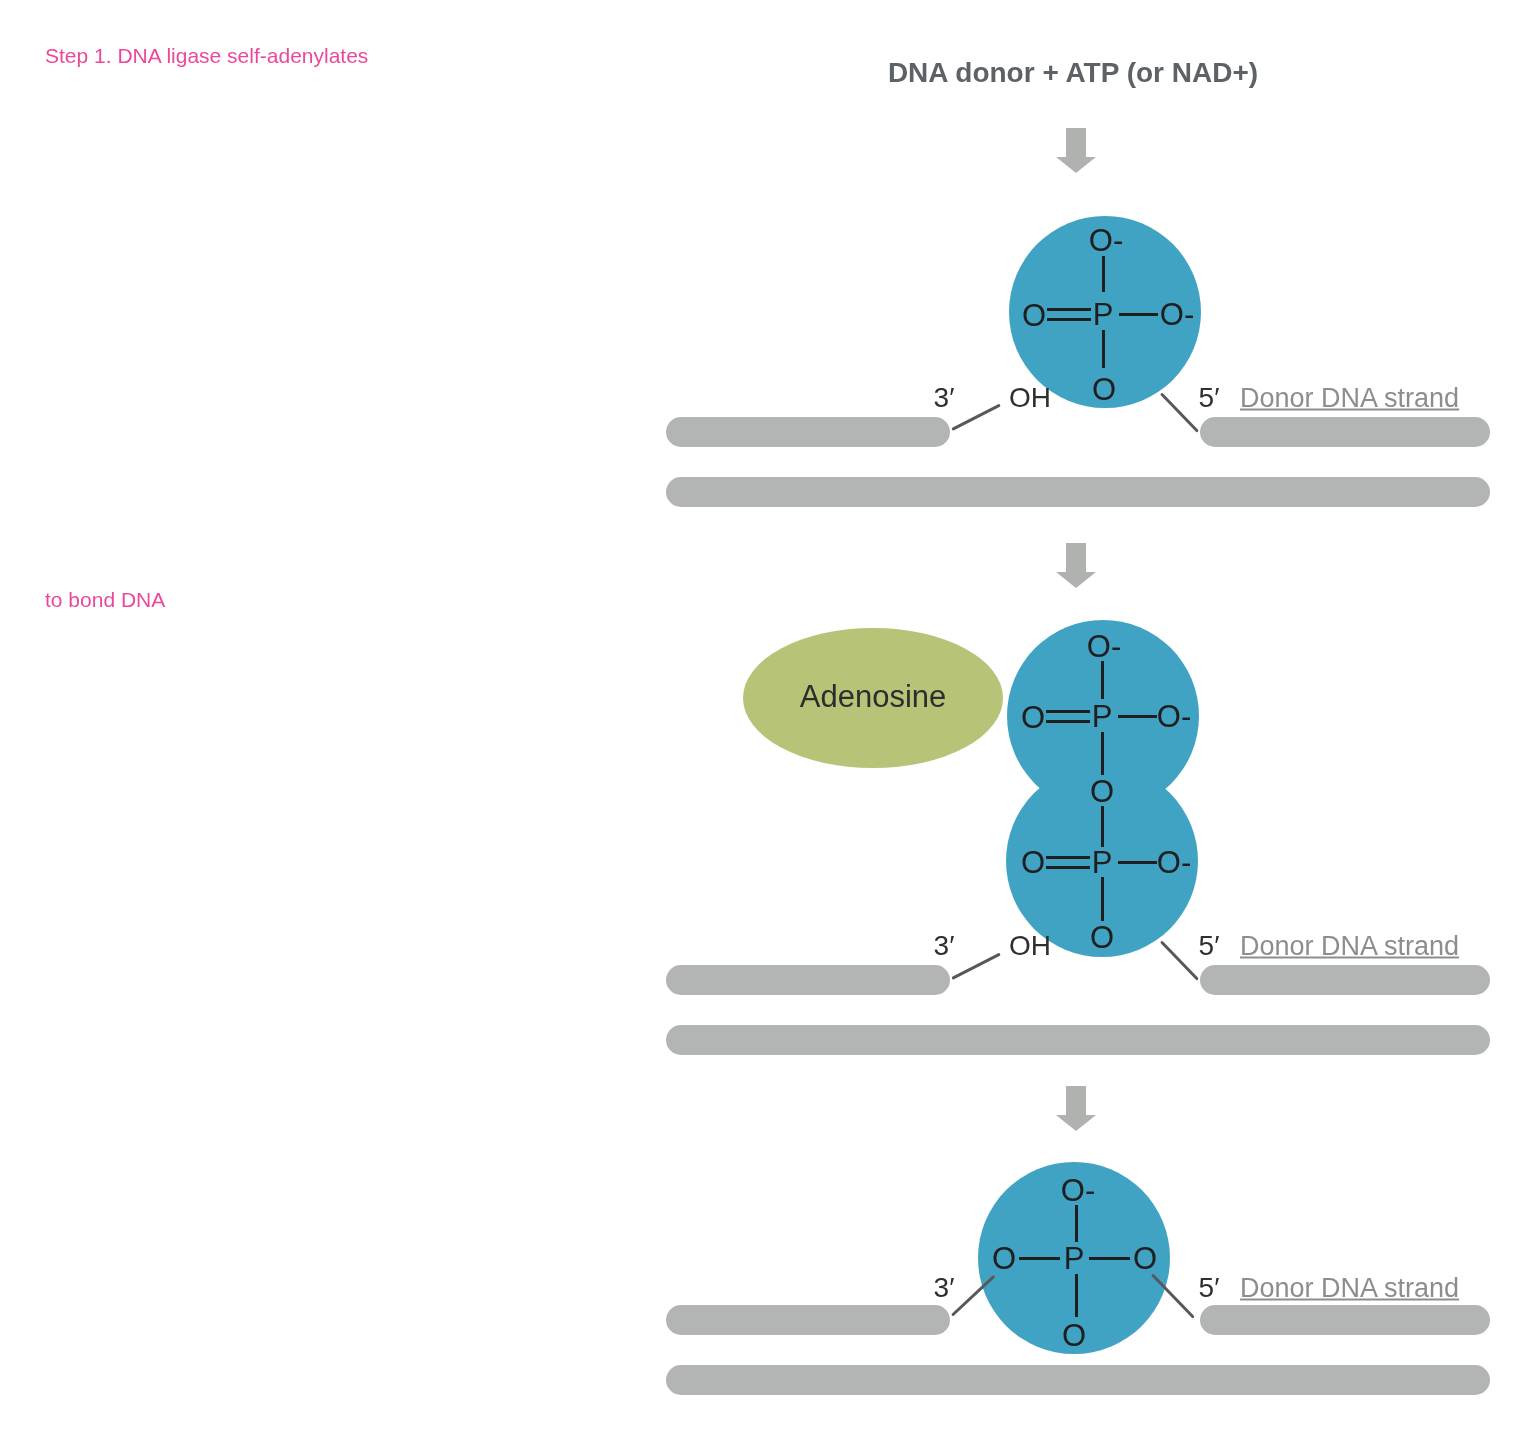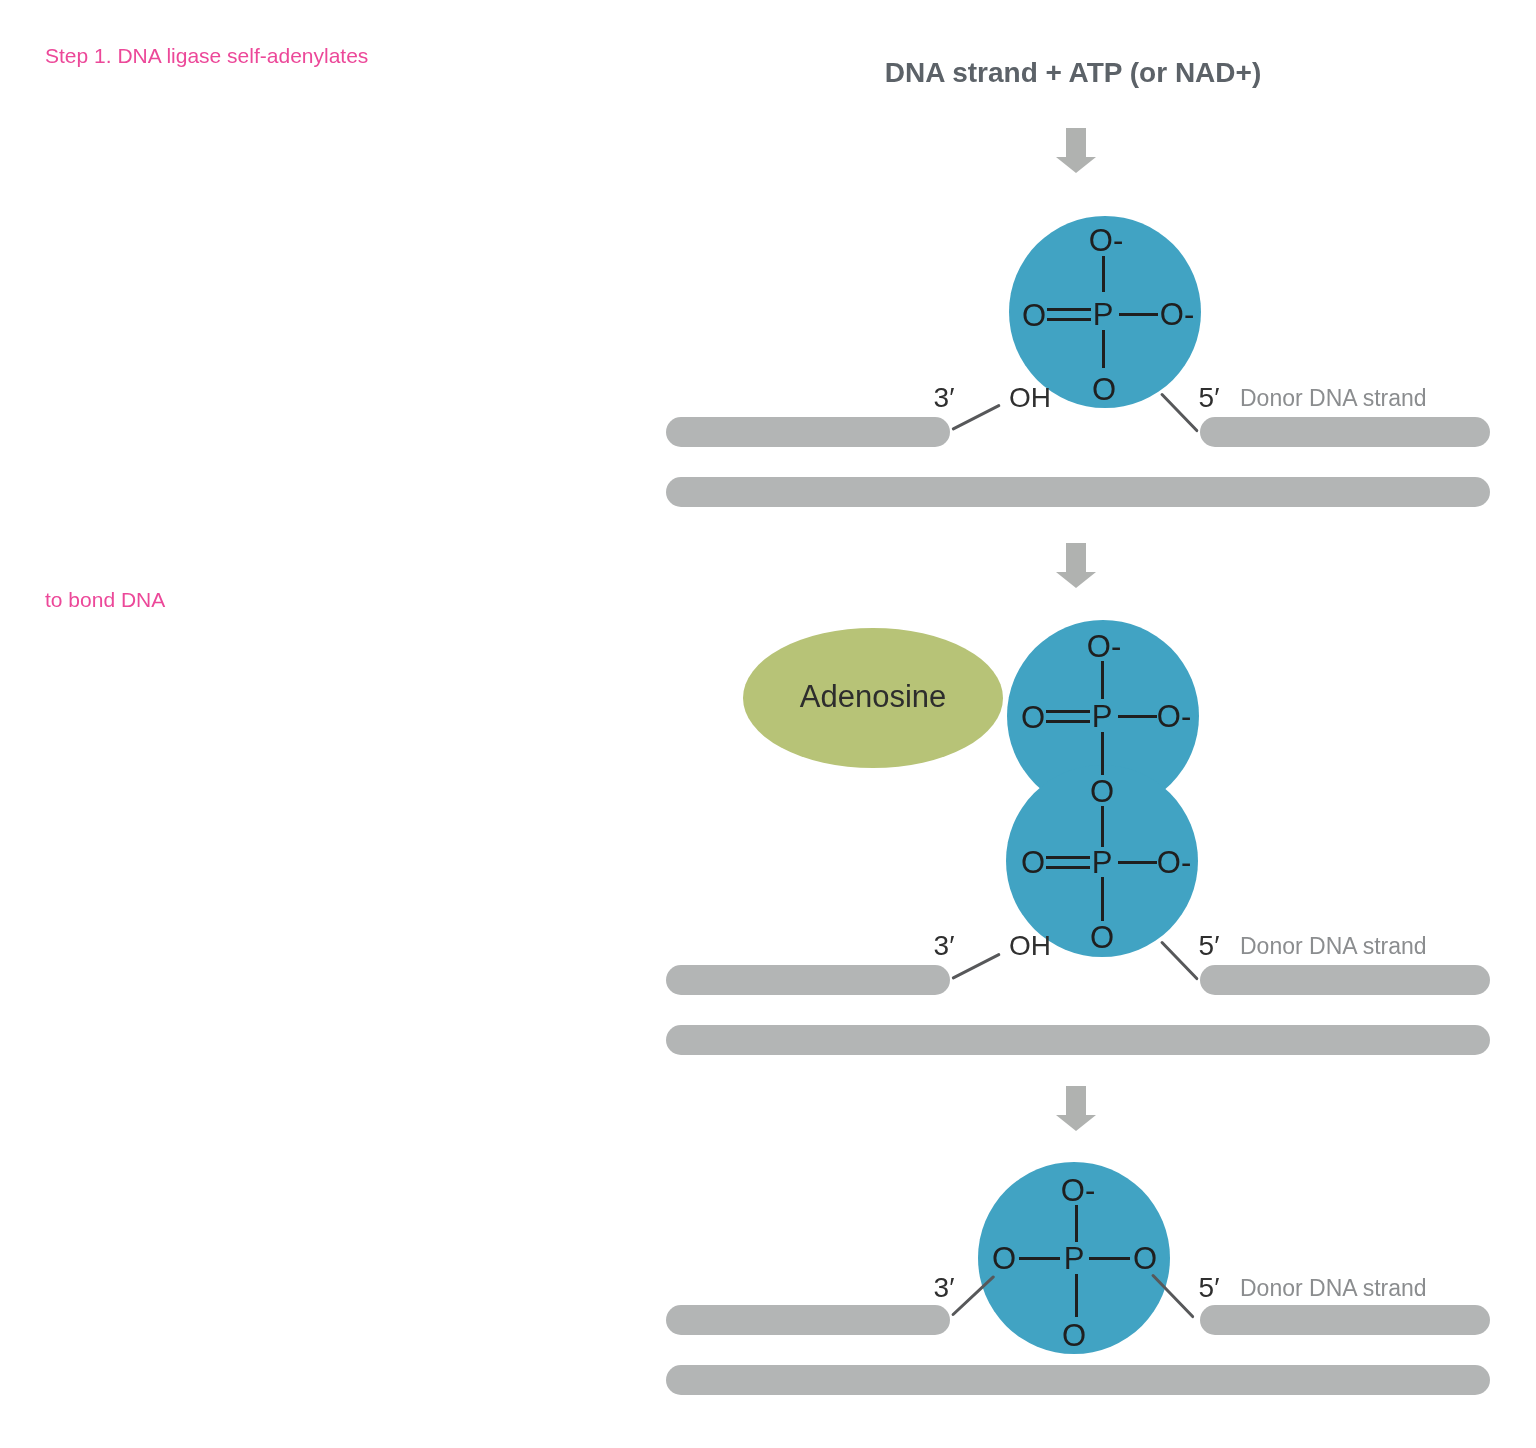--- a/index.html
+++ b/index.html
@@ -17,22 +17,22 @@
   }
   .chem {
     position:absolute; color:#1f1f1f; font-size:31px; font-weight:400;
     transform:translate(-50%,-50%); white-space:nowrap; line-height:1;
   }
   .sub {
     position:absolute; color:#2f2f2f; font-size:28px;
     transform:translate(-50%,-50%); white-space:nowrap; line-height:1;
   }
   .donor {
-    position:absolute; color:#8b8d8f; font-size:23px;
-    transform:translateY(-50%); white-space:nowrap; line-height:1;
+    position:absolute; color:#8b8d8f; font-size:27px;
+    transform:translateY(-50%); white-space:nowrap; line-height:1;text-decoration:underline;
   }
   .circle { position:absolute; background:#41a3c3; border-radius:50%; }
   .ellipse { position:absolute; background:#b7c377; border-radius:50%; }
   .adeno-label {
     position:absolute; color:#2d2d2d; font-size:31px;
     transform:translate(-50%,-50%); white-space:nowrap;
   }
   .strand { position:absolute; height:30px; background:#b3b5b5; border-radius:15px; }
   .bond { position:absolute; background:#1f1f1f; }
   .bond.h { height:3px; }
@@ -49,21 +49,21 @@
     border-top:16px solid #b0b2b0;
   }
 </style>
 </head>
 <body>
 
 <div class="canvas">
 
   <div class="title" style="left:45px; top:44px">Step 1. DNA ligase self-adenylates</div>
 
-  <div class="reactants" style="left:1073px; top:57px">DNA strand + ATP (or NAD+)</div>
+  <div class="reactants" style="left:1073px; top:57px">DNA donor + ATP (or NAD+)</div>
 
   <div class="arrow" style="left:1056px; top:128px">
     <div class="stem"></div>
     <div class="head"></div>
   </div>
 
   <div class="circle" style="left:1009px; top:216px; width:192px; height:192px"></div>
 
   <span class="chem" style="left:1106px; top:240px">O-</span>
   <div class="bond v" style="left:1102px; top:256px; height:36px"></div>

